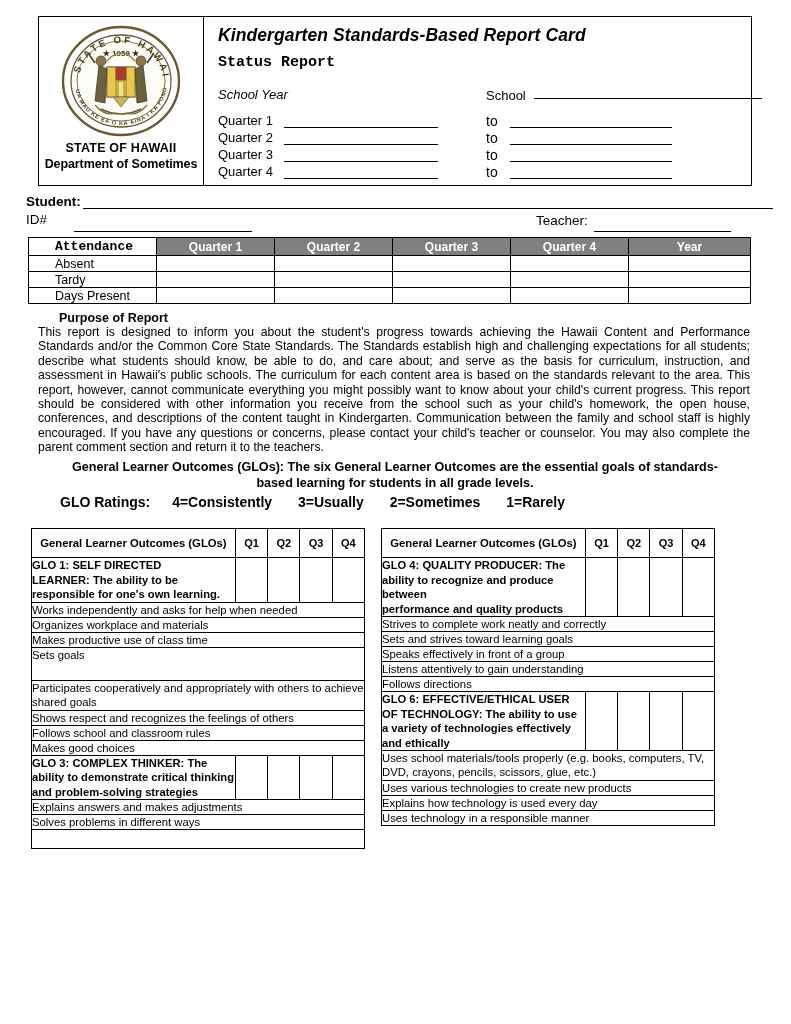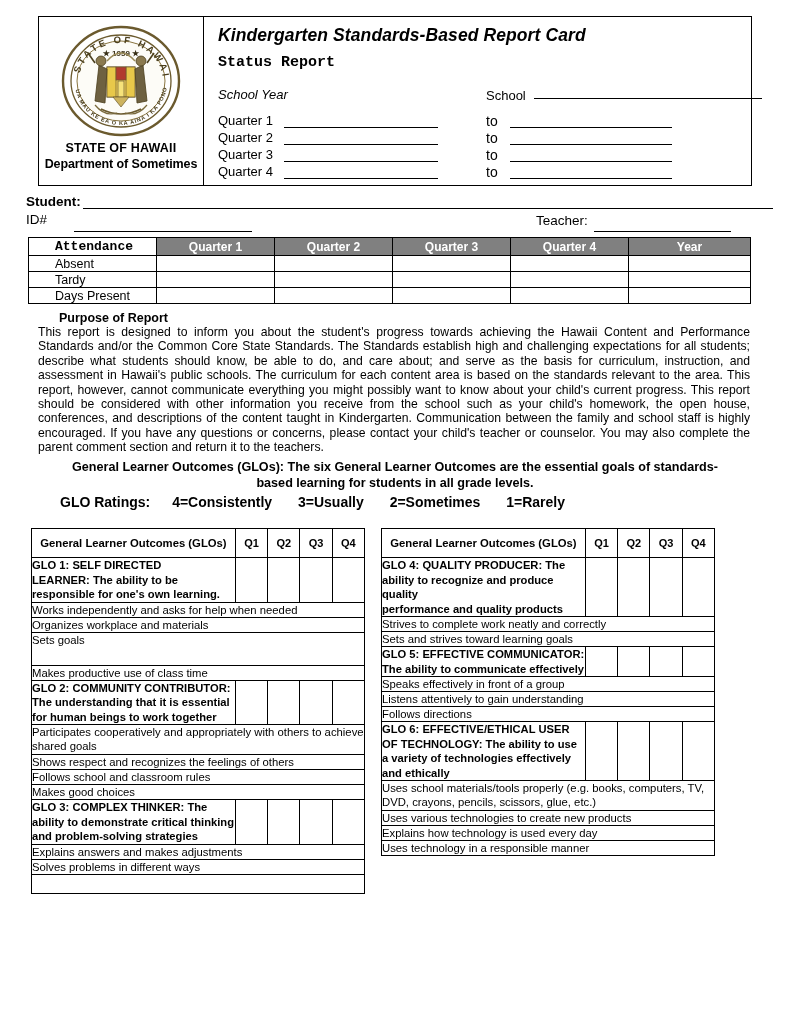--- a/index.html
+++ b/index.html
@@ -298,35 +298,24 @@
               <td class="qcell"></td>
               <td class="qcell"></td>
             </tr>
             <tr>
               <td class="glo-item" colspan="5">Works independently and asks for help when needed</td>
             </tr>
             <tr>
               <td class="glo-item" colspan="5">Organizes workplace and materials</td>
             </tr>
             <tr>
+              <td class="glo-item" colspan="5">Makes productive use of class time</td>
+            </tr>
+            <tr>
               <td class="glo-item" colspan="5" style="height: 32px;">Sets goals</td>
-            </tr>
-            <tr>
-              <td class="glo-item" colspan="5">Makes productive use of class time</td>
-            </tr>
-            <tr>
-              <td class="glo-title">
-                <div>GLO 2: COMMUNITY CONTRIBUTOR:</div>
-                <div>The understanding that it is essential</div>
-                <div>for human beings to work together</div>
-              </td>
-              <td class="qcell"></td>
-              <td class="qcell"></td>
-              <td class="qcell"></td>
-              <td class="qcell"></td>
             </tr>
             <tr>
               <td class="glo-item" colspan="5" style="height: 29px;">Participates cooperatively and appropriately with others to achieve shared goals</td>
             </tr>
             <tr>
               <td class="glo-item" colspan="5">Shows respect and recognizes the feelings of others</td>
             </tr>
             <tr>
               <td class="glo-item" colspan="5">Follows school and classroom rules</td>
             </tr>
@@ -369,43 +358,33 @@
             <tr>
               <td class="hdr-main">General Learner Outcomes (GLOs)</td>
               <td class="hdr-q">Q1</td>
               <td class="hdr-q">Q2</td>
               <td class="hdr-q">Q3</td>
               <td class="hdr-q">Q4</td>
             </tr>
             <tr>
               <td class="glo-title">
                 <div>GLO 4: QUALITY PRODUCER: The</div>
-                <div>ability to recognize and produce quality</div>
+                <div>ability to recognize and produce between</div>
                 <div>performance and quality products</div>
               </td>
               <td class="qcell"></td>
               <td class="qcell"></td>
               <td class="qcell"></td>
               <td class="qcell"></td>
             </tr>
             <tr>
               <td class="glo-item" colspan="5">Strives to complete work neatly and correctly</td>
             </tr>
             <tr>
               <td class="glo-item" colspan="5">Sets and strives toward learning goals</td>
-            </tr>
-            <tr>
-              <td class="glo-title">
-                <div>GLO 5: EFFECTIVE COMMUNICATOR:</div>
-                <div>The ability to communicate effectively</div>
-              </td>
-              <td class="qcell"></td>
-              <td class="qcell"></td>
-              <td class="qcell"></td>
-              <td class="qcell"></td>
             </tr>
             <tr>
               <td class="glo-item" colspan="5">Speaks effectively in front of a group</td>
             </tr>
             <tr>
               <td class="glo-item" colspan="5">Listens attentively to gain understanding</td>
             </tr>
             <tr>
               <td class="glo-item" colspan="5">Follows directions</td>
             </tr>

